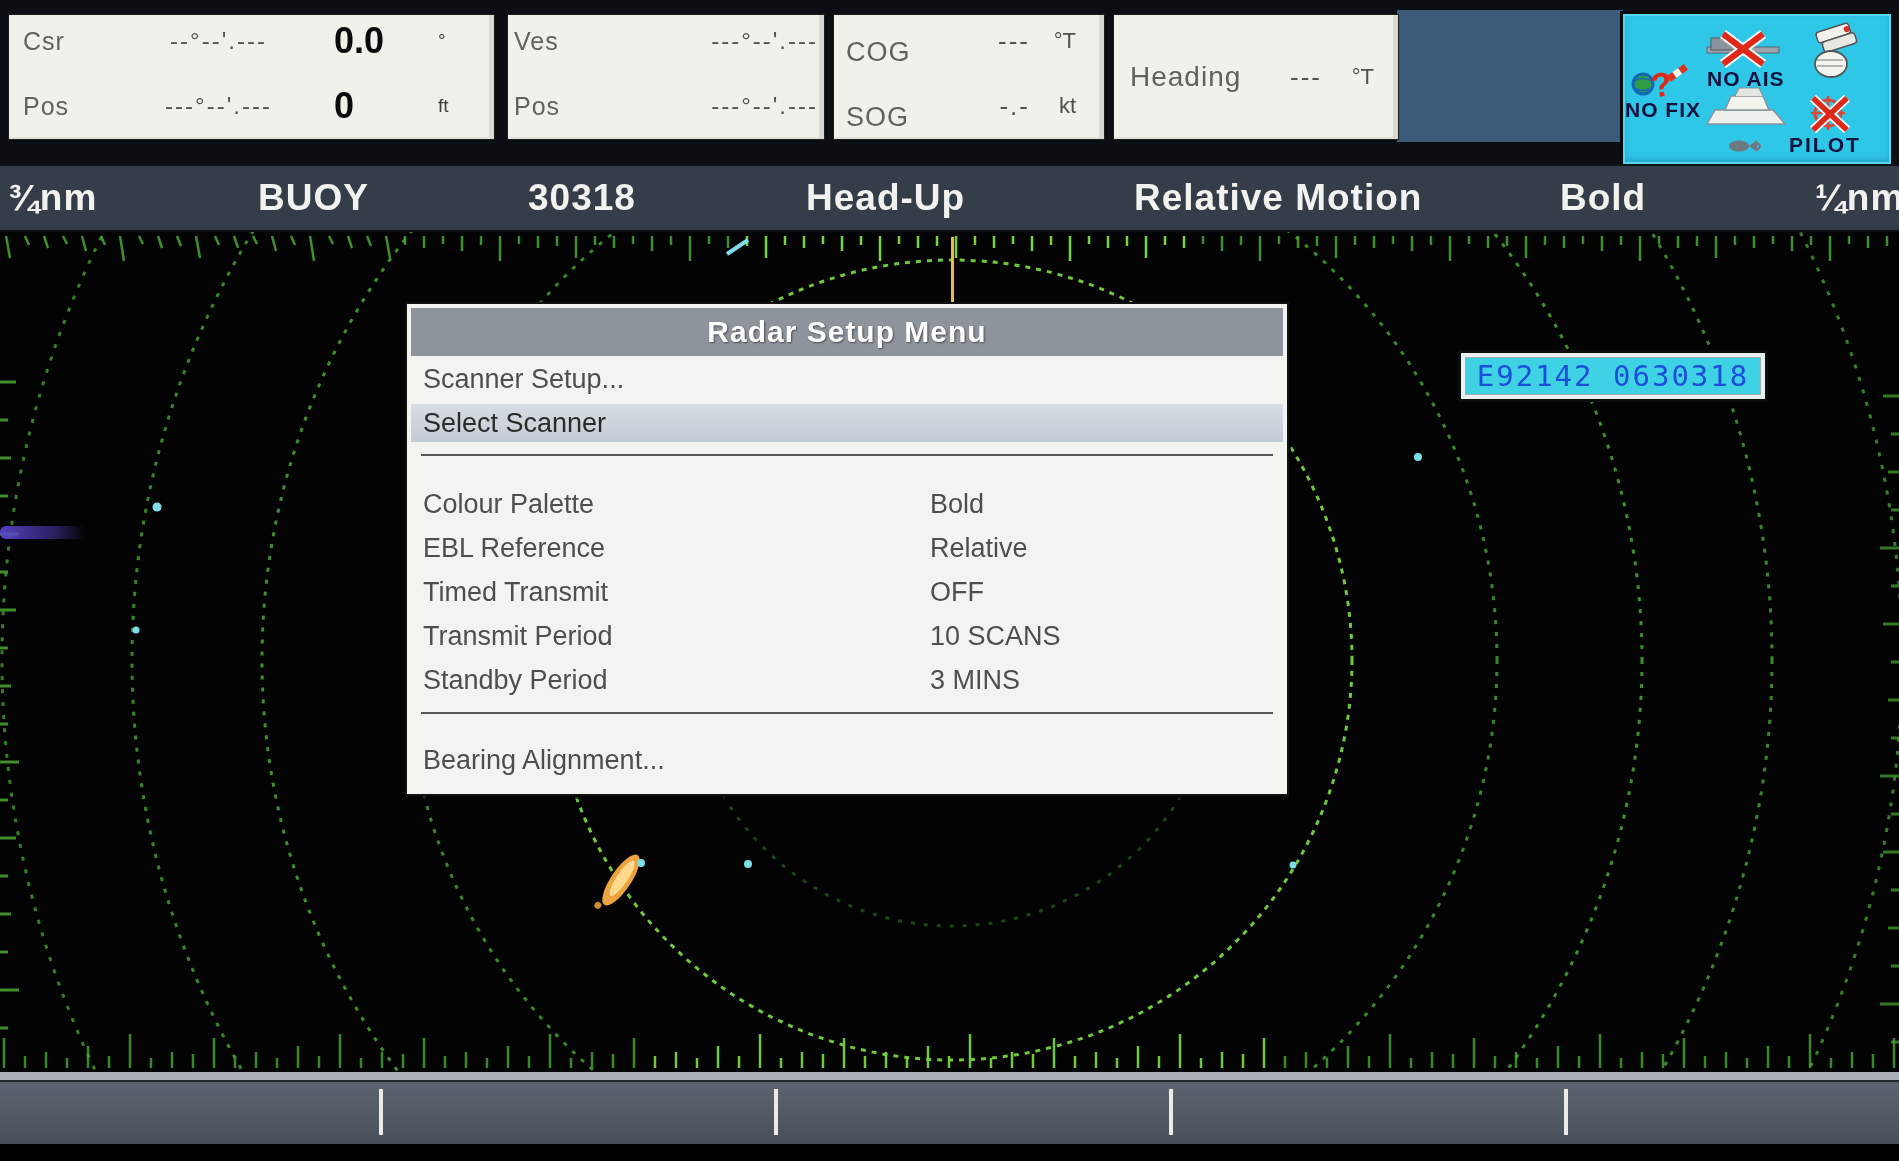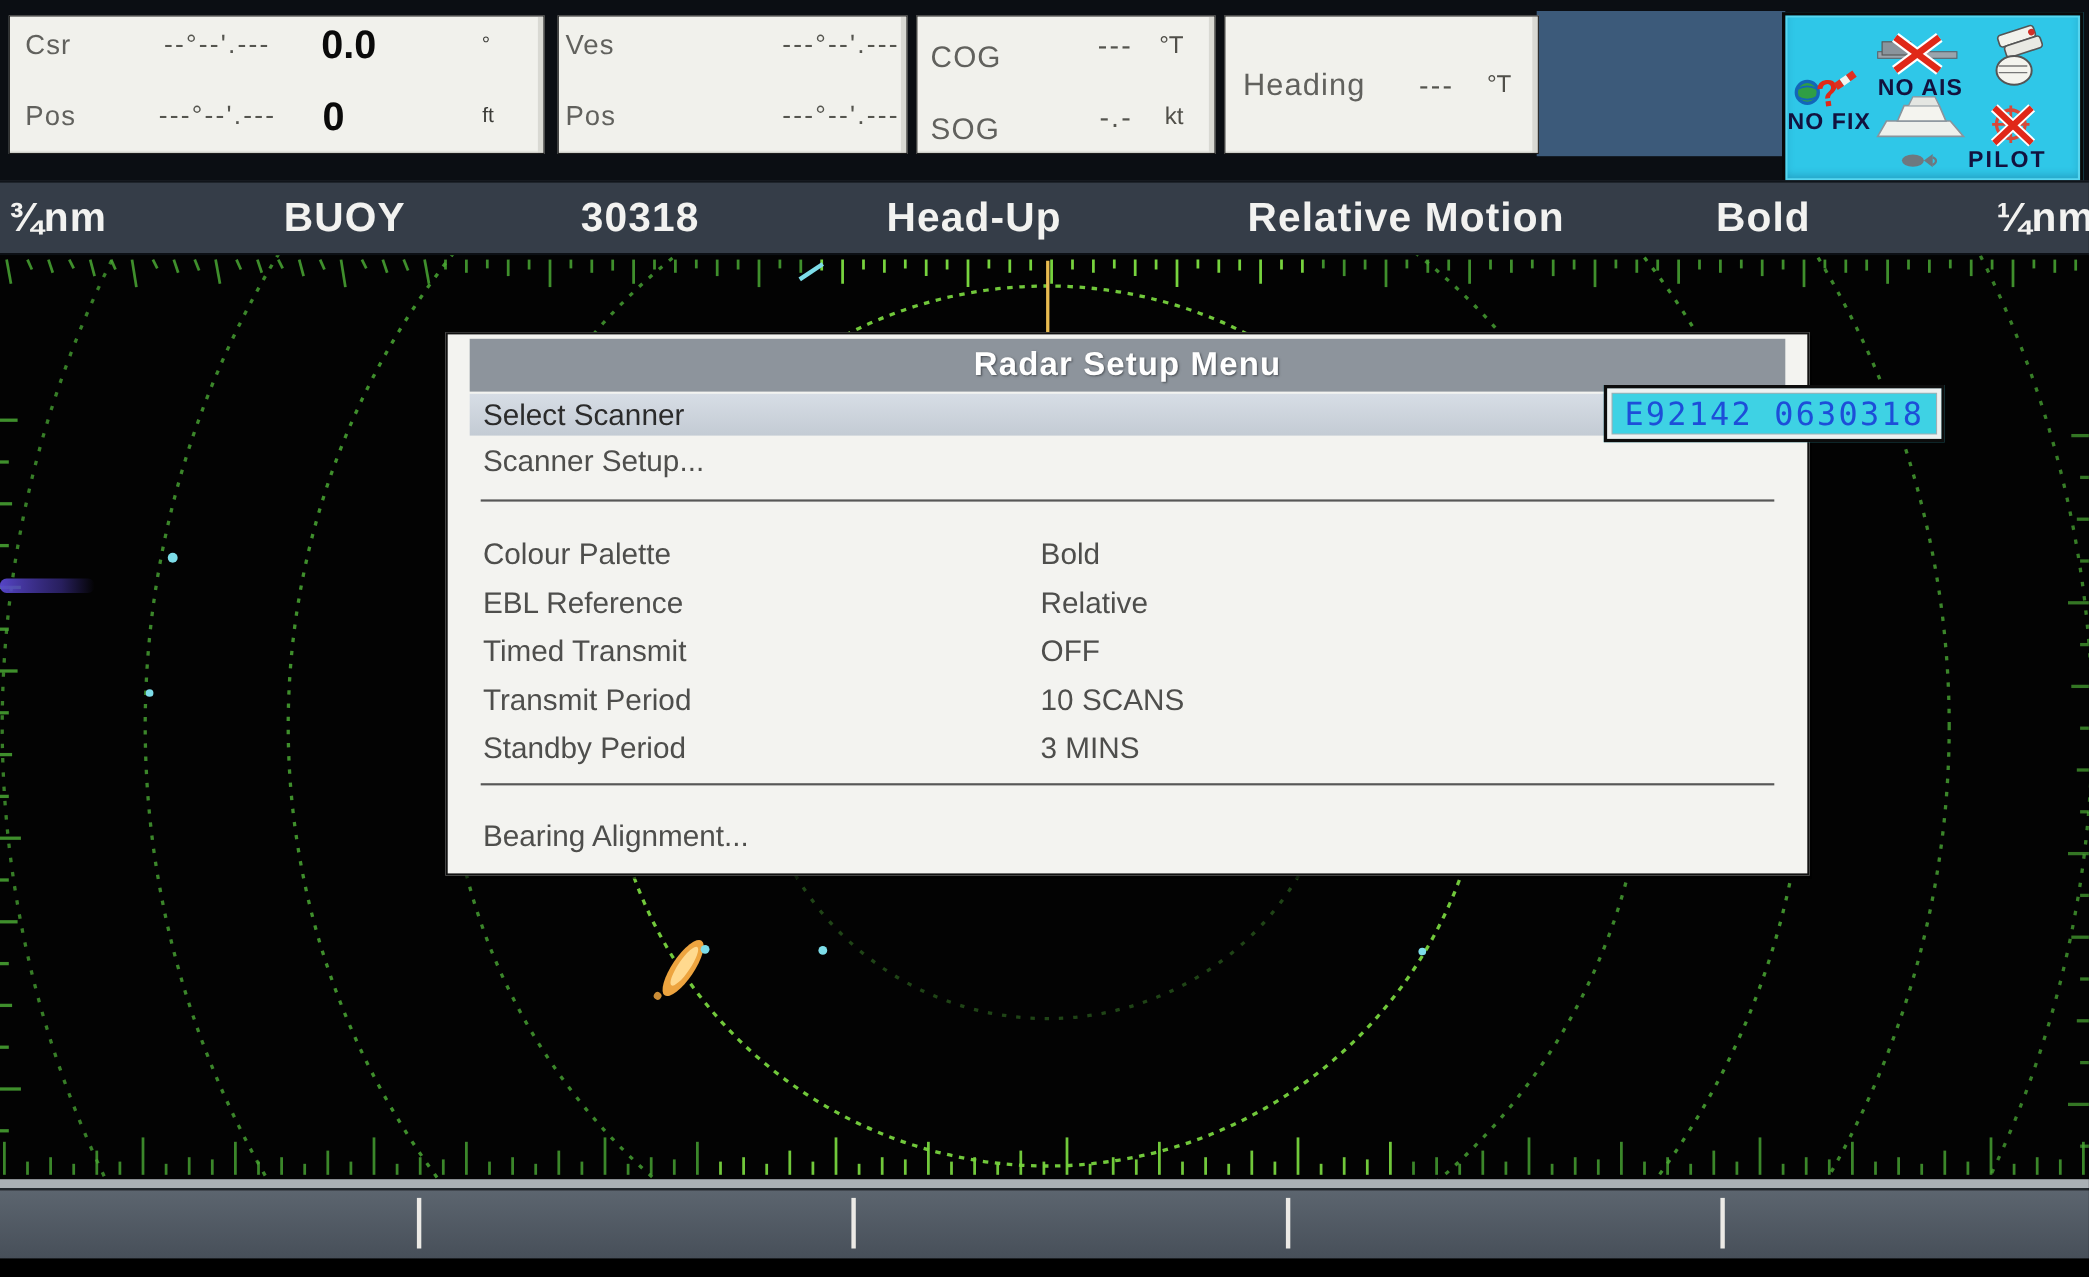--- a/index.html
+++ b/index.html
@@ -12,21 +12,21 @@
   .wpanel{position:absolute;top:14px;height:124px;background:#f1f1ec;border:1px solid #1c1c1c;
           box-shadow:inset -5px 0 0 #d9d9d3, inset 0 -2px 0 #e2e2dc;}
   .prow{position:absolute;left:0;right:0;display:flex;align-items:center;height:44px;}
   .prow.r1{top:4px;} .prow.r2{top:69px;}
   .plabel{font-size:25px;color:#61615d;letter-spacing:1px;}
   .pcoord{font-size:24px;color:#55554f;letter-spacing:2px;white-space:pre;}
   .bigval{font-size:36px;font-weight:bold;color:#0a0a0a;text-align:left;}
   .punit{font-size:19px;color:#3c3c38;}
   
   .panel-cursor{left:8px;width:485px;}
-  .panel-cursor .prow{padding:0 14px;gap:42px;}
+  .panel-cursor .prow{padding:0 14px;}
   .panel-cursor .plabel{width:80px;}
   .panel-cursor .pcoord{flex:1;text-align:center;}
   .panel-cursor .bigval{width:95px;}
   .panel-cursor .punit{width:42px;padding-left:9px;}
   
   .panel-vessel{left:507px;width:316px;}
   .panel-vessel .prow{padding:0 6px;justify-content:space-between;}
   
   .panel-cogsog{left:833px;width:270px;}
   .panel-cogsog .prow{padding:0 28px 0 12px;}
@@ -47,22 +47,22 @@
   
   .range-bar{position:absolute;left:0;top:164px;width:1899px;height:68px;background:#353d48;
              border-top:2px solid #10141a;border-bottom:2px solid #0c0f14;box-sizing:border-box;}
   .rb{position:absolute;top:0;height:64px;line-height:64px;font-size:37px;font-weight:bold;
       color:#f2f2f0;letter-spacing:1px;white-space:nowrap;}
 
   
   .radar{position:absolute;left:0;top:232px;width:1899px;height:840px;background:#030303;}
 
   
-  .menu{position:absolute;left:405px;top:302px;width:1240px;background:#f3f3f0;border:2px solid #111;
-        box-sizing:border-box;padding:4px 20px 12px;box-shadow:2px 3px 0 rgba(0,0,0,.6);}
+  .menu{position:absolute;left:405px;top:302px;width:884px;background:#f3f3f0;border:2px solid #111;
+        box-sizing:border-box;padding:4px 4px 12px;box-shadow:2px 3px 0 rgba(0,0,0,.6);}
   .menu-title{height:48px;line-height:48px;text-align:center;background:#8d949c;color:#fff;
               font-size:30px;font-weight:bold;letter-spacing:1px;text-shadow:1px 1px 2px #4a4f55;}
   .mrow{position:relative;height:44px;line-height:44px;font-size:27px;color:#4e4e4c;padding-left:12px;}
   .mrow .mval{position:absolute;left:519px;top:0;}
   .mrow.sel{height:38px;line-height:38px;margin-top:2px;color:#2b2b2b;
             background:linear-gradient(#d7dde5,#c3cbd4);}
   .mrow.tall{height:46px;line-height:46px;}
   .msep{height:2px;background:#575757;}
   .msep.s1{margin:12px 10px 26px;}
   .msep.s2{margin:10px 10px 24px;}
@@ -469,22 +469,22 @@
           <circle cx="157" cy="275" r="4.5" fill="#7ddde9"></circle>
           <circle cx="1418" cy="225" r="4" fill="#7ddde9"></circle>
           <circle cx="136" cy="398" r="3.5" fill="#7ddde9"></circle>
           <circle cx="1293" cy="633" r="3.5" fill="#7ddde9"></circle>
         </g>
     </svg>
   </div>
 
   <div class="menu">
     <div class="menu-title">Radar Setup Menu</div>
+    <div class="mrow tall">Scanner Setup...</div>
     <div class="mrow sel">Select Scanner</div>
-    <div class="mrow tall">Scanner Setup...</div>
     <div class="msep s1"></div>
     <div class="mrow">
       <span>Colour Palette</span>
       <span class="mval">Bold</span>
     </div>
     <div class="mrow">
       <span>EBL Reference</span>
       <span class="mval">Relative</span>
     </div>
     <div class="mrow">

